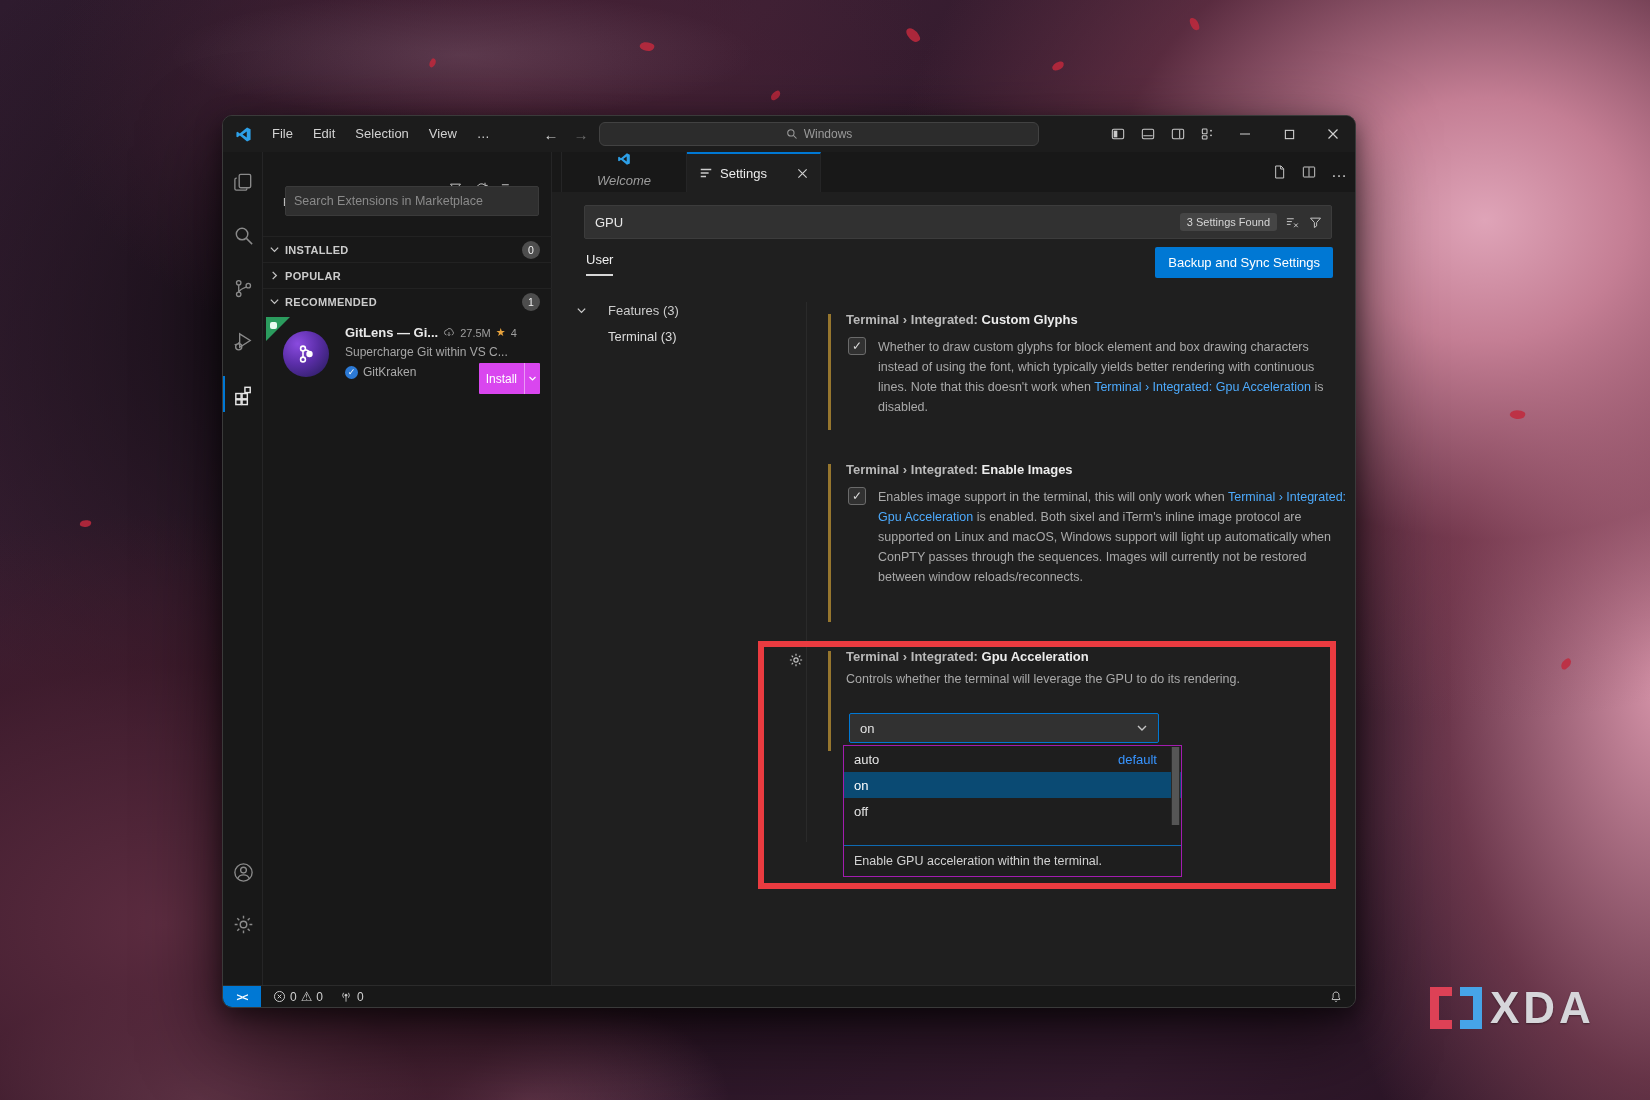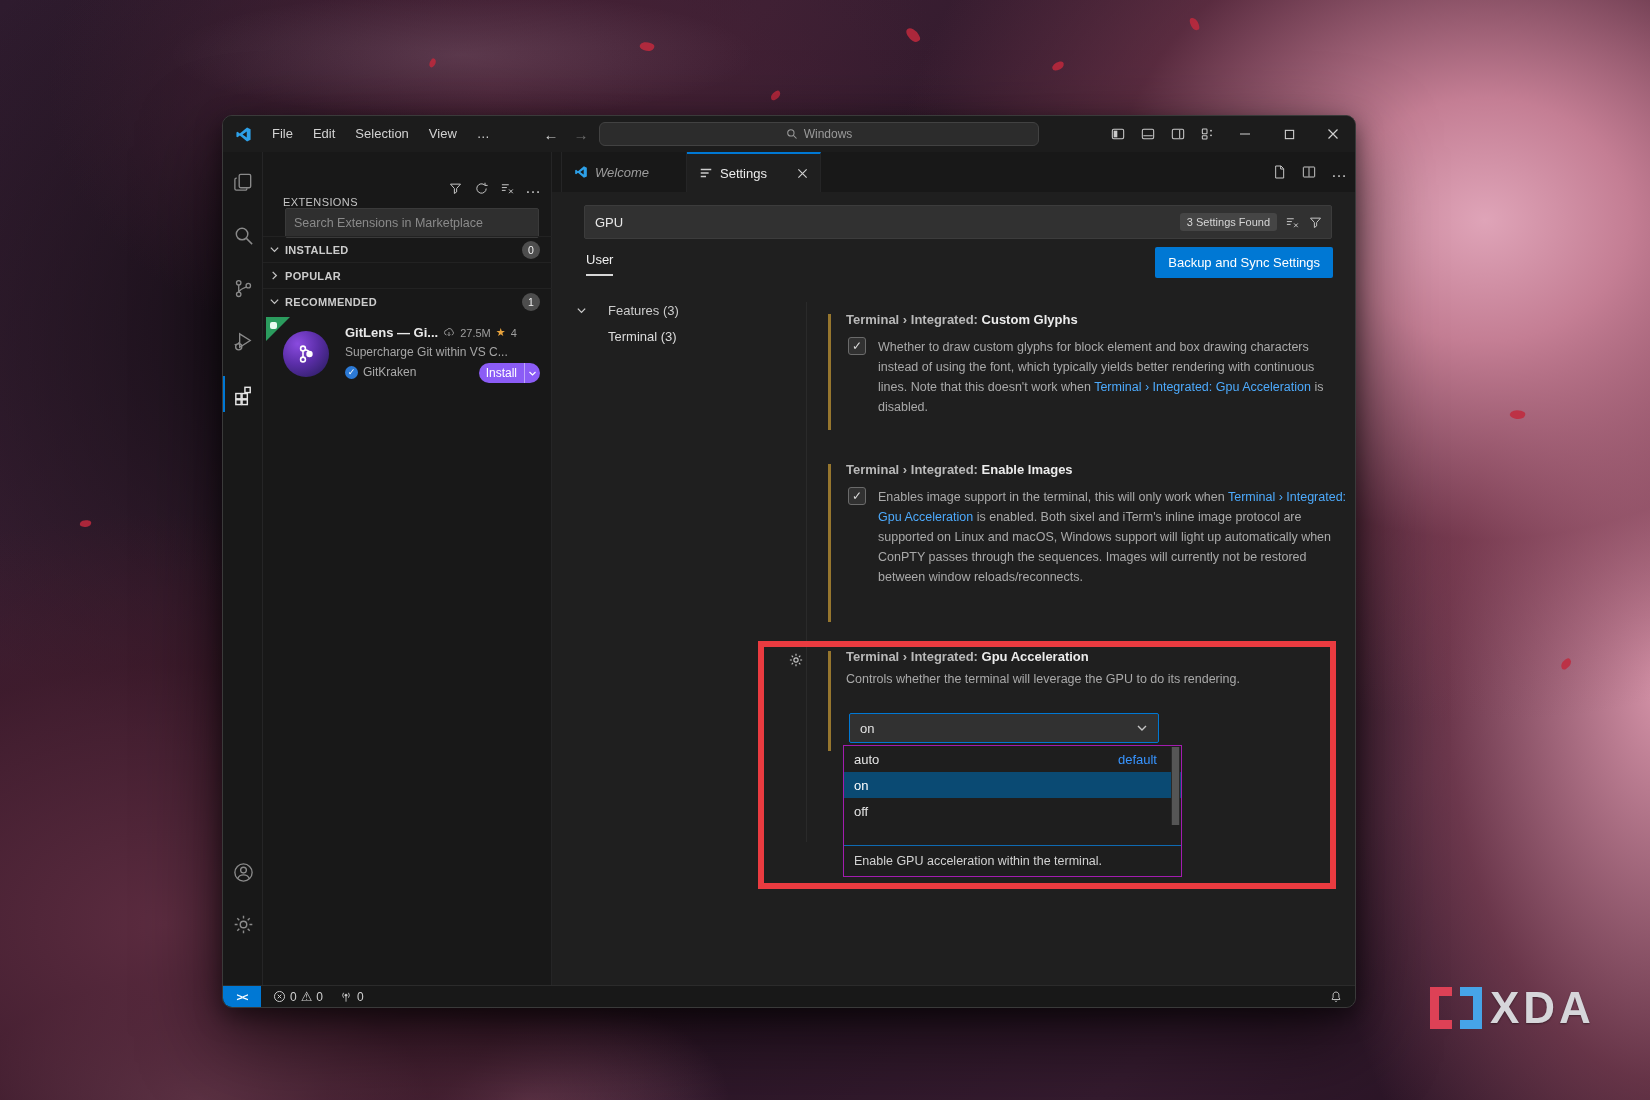--- a/index.html
+++ b/index.html
@@ -48,48 +48,48 @@
   .ab-item { position:absolute; left:0; width:40px; height:44px; display:flex; align-items:center; justify-content:center; color:#8a8a8a; }
   .ab-item.active { color:#e7e7e7; }
   .ab-item.active::before { content:""; position:absolute; left:0; top:4px; bottom:4px; width:2px; background:#0078d4; }
 
   
   #sidebar { position:absolute; left:40px; top:36px; width:289px; height:835px; background:#181818; border-right:1px solid #252526; }
   #sidebar-header { position:absolute; left:0; top:16px; width:100%; height:40px; display:flex; align-items:flex-end; }
   #sidebar-title { margin-left:20px; font-size:11px; letter-spacing:.4px; color:#c5c5c5; }
   #sidebar-header-actions { position:absolute; right:8px; top:0; height:40px; display:flex; align-items:center; gap:6px; color:#c5c5c5; }
   .hdr-ic { width:20px; height:22px; display:flex; align-items:center; justify-content:center; }
-  #ext-search { position:absolute; left:22px; top:56px; width:254px; height:30px; background:#2f2f2f; border:1px solid #3a3a3a; border-radius:2px; color:#d6d6d6; font-size:12.5px; padding:0 8px; }
+  #ext-search { position:absolute; left:22px; top:34px; width:254px; height:30px; background:#2f2f2f; border:1px solid #3a3a3a; border-radius:2px; color:#d6d6d6; font-size:12.5px; padding:0 8px; }
   #ext-search::placeholder { color:#8a8a8a; }
   .section-row { position:absolute; left:0; width:289px; height:26px; display:flex; align-items:center; border-top:1px solid #222222; }
   .section-chevron { width:22px; display:flex; justify-content:center; color:#c5c5c5; }
   .section-label { font-size:11px; font-weight:bold; color:#cccccc; letter-spacing:.3px; }
   .section-badge { position:absolute; right:12px; width:18px; height:18px; border-radius:50%; background:#4d4d4d; color:#f2f2f2; font-size:10.5px; display:flex; align-items:center; justify-content:center; }
 
   #ext-card { position:absolute; left:0; top:163px; width:289px; height:88px; }
   #ext-ribbon { position:absolute; left:3px; top:2px; width:0; height:0; border-top:24px solid #2b9c5e; border-right:24px solid transparent; }
   #ext-ribbon::after { content:""; position:absolute; left:4px; top:-19px; width:7px; height:7px; background:#eafbf1; border-radius:2px; }
   #ext-logo { position:absolute; left:20px; top:16px; width:46px; height:46px; border-radius:50%; background:radial-gradient(circle at 32% 28%, #8a4bdf 0%, #5b2ea8 45%, #221a54 100%); display:flex; align-items:center; justify-content:center; }
   #ext-text { position:absolute; left:82px; top:10px; width:200px; }
   #ext-name-row { display:flex; align-items:center; gap:5px; }
   #ext-name { font-size:13px; font-weight:bold; color:#e9e9e9; white-space:nowrap; }
   .ext-meta { font-size:11px; color:#9f9f9f; }
   #ext-star { color:#e8a33d; font-size:11px; }
   #ext-desc { margin-top:5px; font-size:12px; color:#a5a5a5; white-space:nowrap; }
   #ext-pub-row { margin-top:6px; display:flex; align-items:center; gap:5px; font-size:12px; color:#ababab; }
   #verified-badge { width:13px; height:13px; border-radius:50%; background:#2c7ad6; color:#fff; font-size:9px; display:flex; align-items:center; justify-content:center; }
-  #install-group { position:absolute; right:12px; top:48px; height:20px; display:flex; background:#8b5cf6; border-radius:10px; overflow:hidden; color:#fff; }
+  #install-group { position:absolute; right:12px; top:48px; height:31px; display:flex; background:#d946ef; border-radius:1px; overflow:hidden; color:#fff; }
   #install-label { font-size:12px; padding:0 7px; display:flex; align-items:center; }
   #install-dd { width:16px; display:flex; align-items:center; justify-content:center; border-left:1px solid rgba(255,255,255,.45); }
 
   
   #editor { position:absolute; left:329px; top:36px; width:805px; height:835px; background:#1f1f1f; }
   #tabbar { position:absolute; left:0; top:0; width:100%; height:40px; background:#181818; }
   .tab { position:absolute; top:0; height:40px; display:flex; align-items:center; gap:7px; padding:0 12px; font-size:13px; border-right:1px solid #252526; }
-  #tab-welcome { left:9px; width:126px; color:#9d9d9d; font-style:italic; background:#181818; border-left:1px solid #252526; }
+  #tab-welcome { left:9px; width:126px; color:#9d9d9d; font-style:italic; background:#181818; border-left:1px solid #252526;flex-direction:column; }
   #tab-settings { left:135px; width:134px; color:#ececec; background:#1f1f1f; border-top:2px solid #0078d4; }
   #tab-close { margin-left:auto; color:#cccccc; display:flex; }
   #tabbar-actions { position:absolute; right:10px; top:0; height:40px; display:flex; align-items:center; gap:14px; color:#c5c5c5; }
 
   #settings-search { position:absolute; left:32px; top:53px; width:748px; height:34px; background:#313131; border:1px solid #3c3c3c; border-radius:2px; display:flex; align-items:center; }
   #settings-search input { flex:1; background:transparent; border:none; outline:none; color:#e8e8e8; font-size:13px; padding:0 10px; font-family:"Liberation Sans",sans-serif; }
   #results-badge { background:#454545; border-radius:3px; color:#d6d6d6; font-size:11px; padding:3px 7px; margin-right:8px; white-space:nowrap; }
   .ss-ic { color:#c5c5c5; margin-right:8px; display:flex; }
 
   #scope-tab { position:absolute; left:34px; top:100px; font-size:13px; color:#f0f0f0; padding-bottom:7px; border-bottom:2px solid #d7d7d7; }

